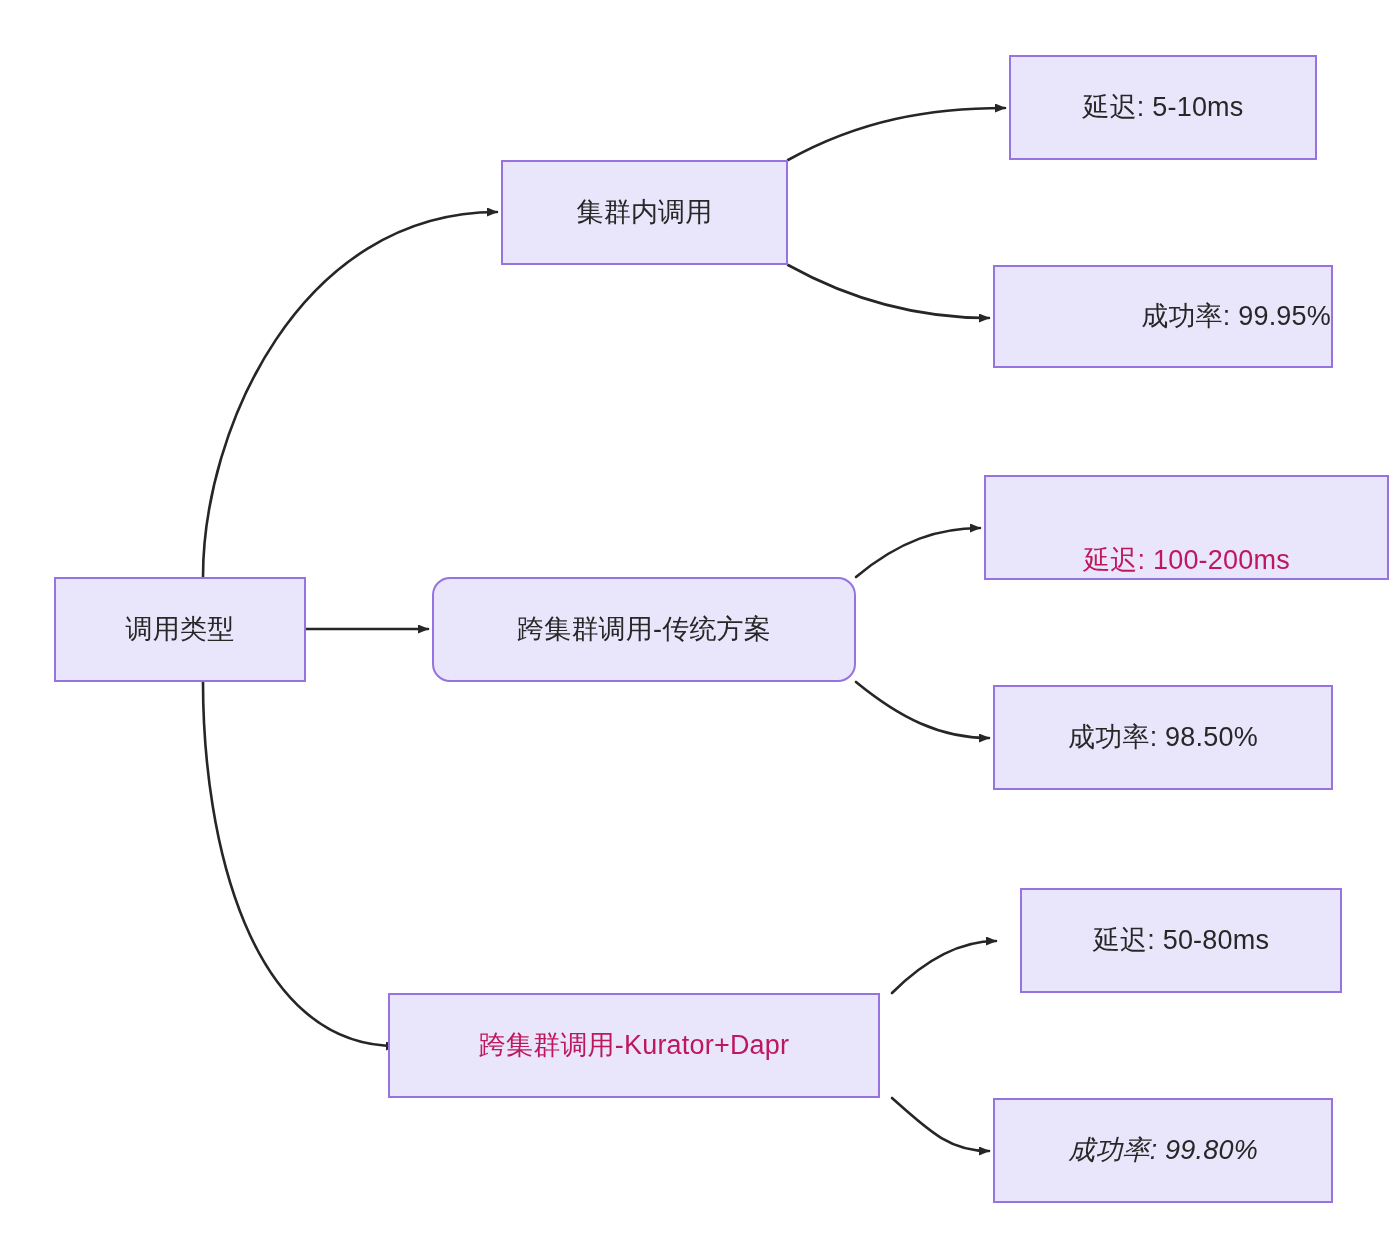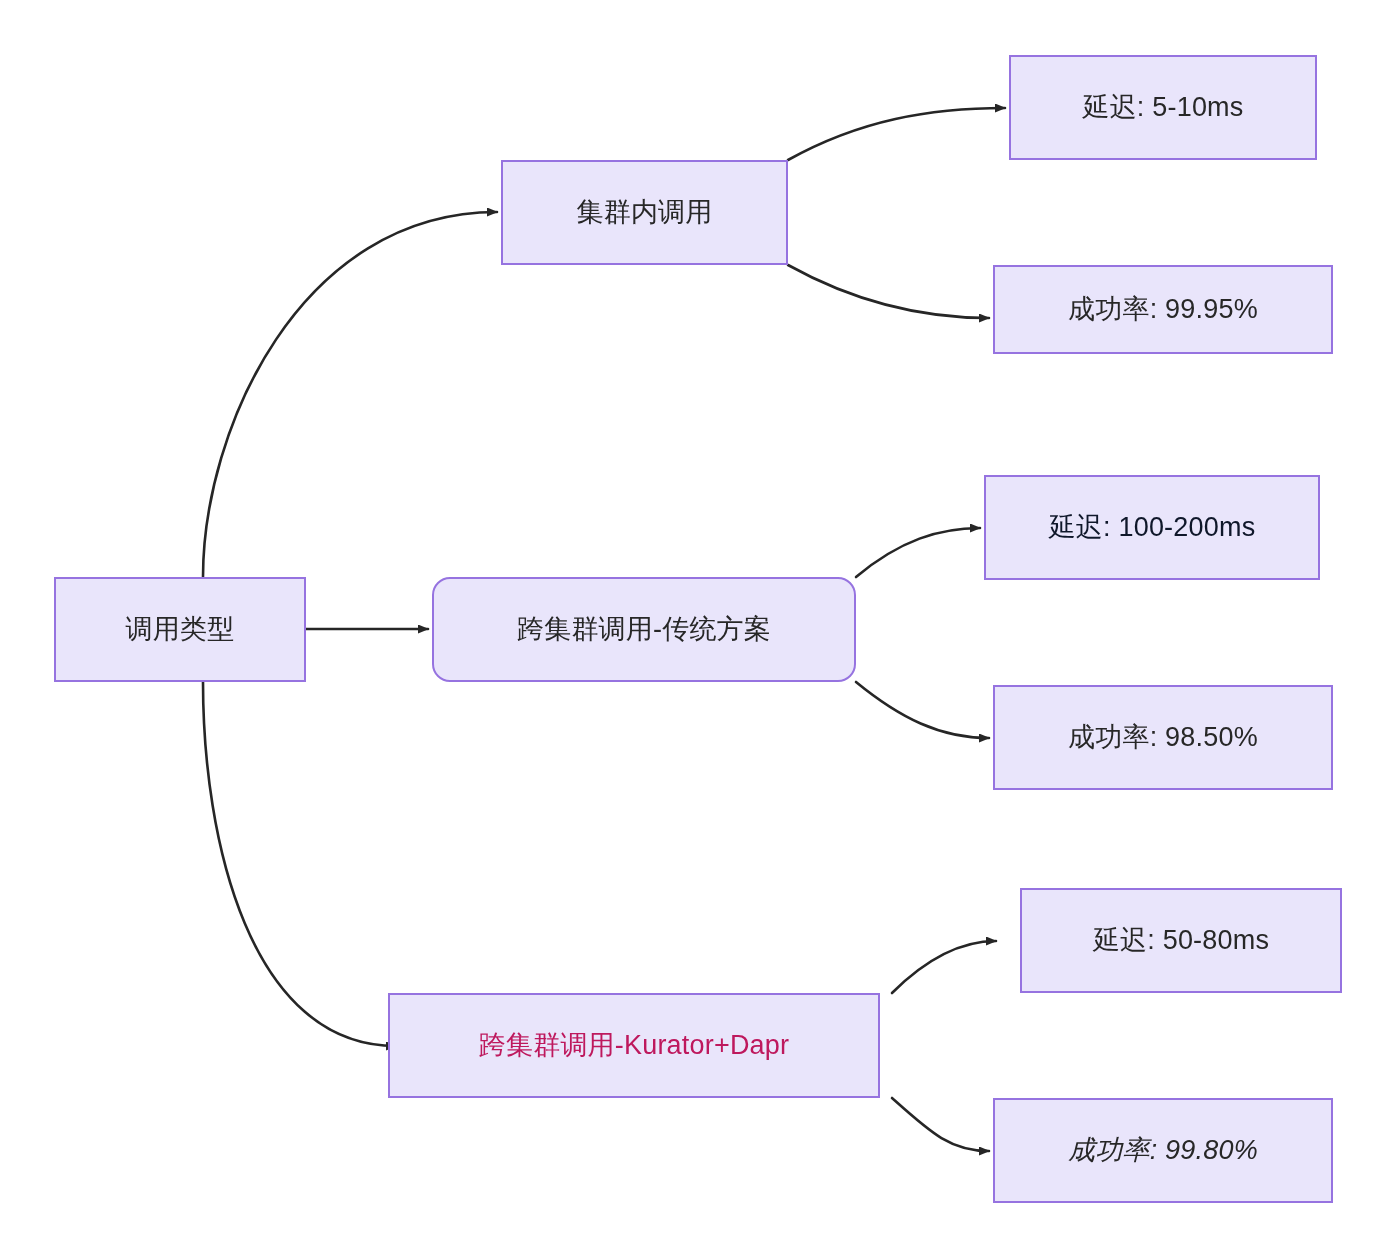--- a/index.html
+++ b/index.html
@@ -71,27 +71,27 @@
   <div id="node-layer">
       <div class="node" style="left: 54px; top: 577px; width: 252px; height: 105px; background: rgb(233, 229, 251); border-color: rgb(150, 115, 224); color: rgb(39, 39, 39);">
         <span class="node-label">调用类型</span>
       </div>
       <div class="node" style="left: 501px; top: 160px; width: 287px; height: 105px; background: rgb(233, 229, 251); border-color: rgb(150, 115, 224); color: rgb(39, 39, 39);">
         <span class="node-label">集群内调用</span>
       </div>
       <div class="node" style="left: 1009px; top: 55px; width: 308px; height: 105px; background: rgb(233, 229, 251); border-color: rgb(150, 115, 224); color: rgb(39, 39, 39);">
         <span class="node-label">延迟: 5-10ms</span>
       </div>
-      <div class="node" style="left: 993px; top: 265px; width: 340px; height: 89px; background: rgb(233, 229, 251); border-color: rgb(150, 115, 224); color: rgb(39, 39, 39);">
+      <div class="node" style="left: 993px; top: 265px; width: 340px; height: 103px; background: rgb(233, 229, 251); border-color: rgb(150, 115, 224); color: rgb(39, 39, 39); justify-content: flex-end;">
         <span class="node-label">成功率: 99.95%</span>
       </div>
       <div class="node" style="left: 432px; top: 577px; width: 424px; height: 105px; background: rgb(233, 229, 251); border-color: rgb(150, 115, 224); color: rgb(39, 39, 39); border-radius: 18px;">
         <span class="node-label">跨集群调用-传统方案</span>
       </div>
-      <div class="node" style="left: 984px; top: 475px; width: 336px; height: 105px; background: rgb(233, 229, 251); border-color: rgb(150, 115, 224); color: #0f172a;">
+      <div class="node" style="left: 984px; top: 475px; width: 405px; height: 105px; background: rgb(233, 229, 251); border-color: rgb(150, 115, 224); color: #be185d; align-items: flex-end;">
         <span class="node-label">延迟: 100-200ms</span>
       </div>
       <div class="node" style="left: 993px; top: 685px; width: 340px; height: 105px; background: rgb(233, 229, 251); border-color: rgb(150, 115, 224); color: rgb(39, 39, 39);">
         <span class="node-label">成功率: 98.50%</span>
       </div>
       <div class="node" style="left: 388px; top: 993px; width: 492px; height: 105px; background: rgb(233, 229, 251); border-color: rgb(150, 115, 224); color: #be185d;">
         <span class="node-label">跨集群调用-Kurator+Dapr</span>
       </div>
       <div class="node" style="left: 1000px; top: 888px; width: 322px; height: 105px; background: rgb(233, 229, 251); border-color: rgb(150, 115, 224); color: rgb(39, 39, 39); margin-left: 20px;">
         <span class="node-label">延迟: 50-80ms</span>

